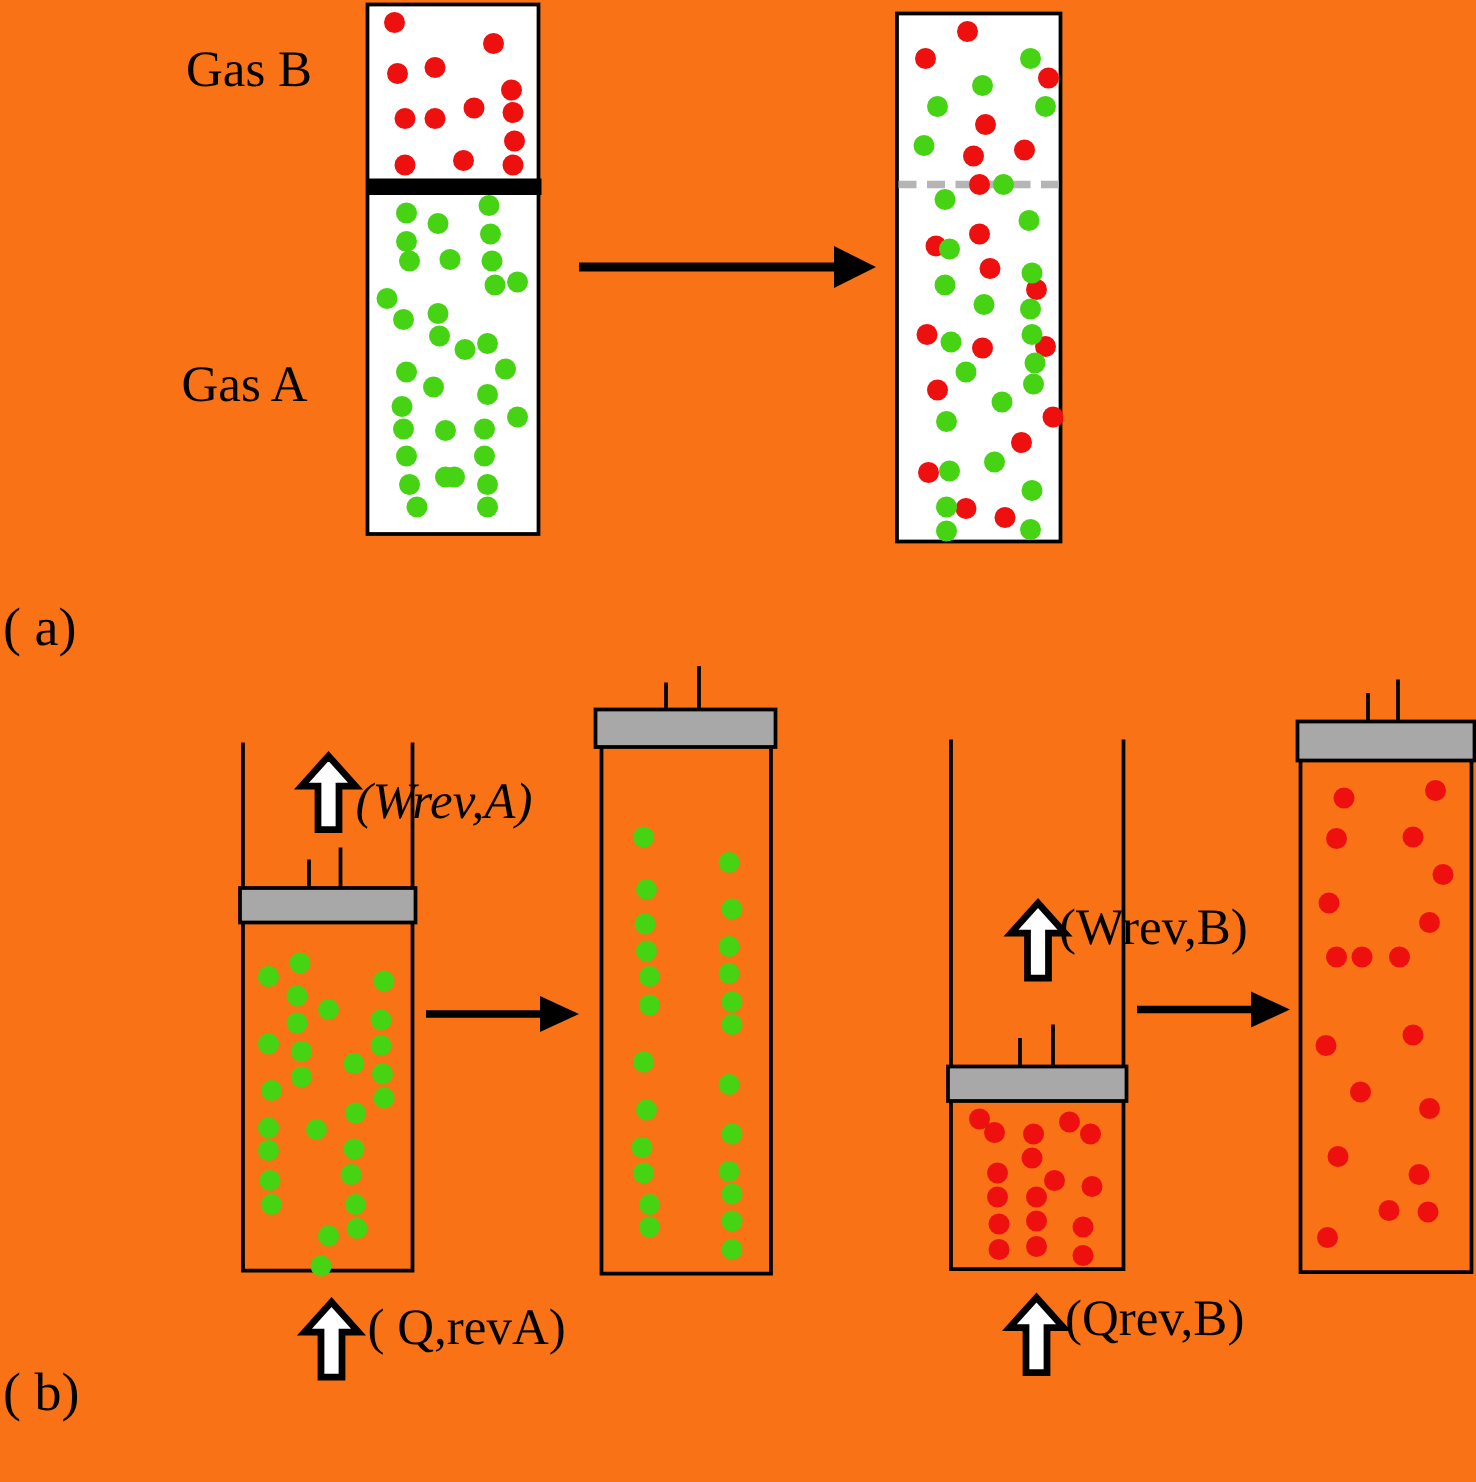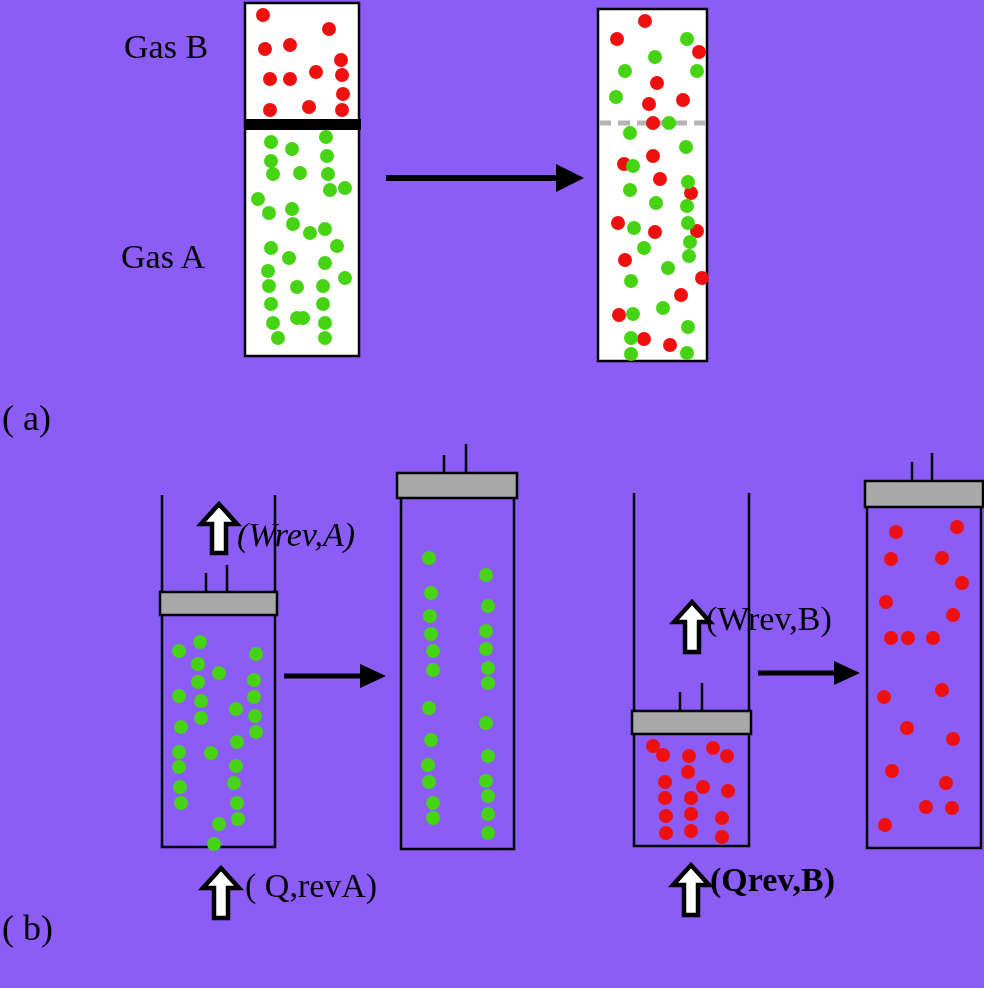--- a/index.html
+++ b/index.html
@@ -1,39 +1,39 @@
 <!DOCTYPE html>
 <html style="--gas-a: #46d313; --gas-b: #ee0f0f; --piston: #a8a8a8; --separator: #000000; --dashed-line: #b5b5b5;"><head>
 <meta charset="utf-8">
 <style>
   html, body { margin: 0; padding: 0; background: #ffffff; }
   #canvas {
     position: relative;
     width: 984px;
     height: 988px;
-    background: #8b5cf6;
+    background: #f97316;
     font-family: "Liberation Serif", "DejaVu Serif", serif;
     overflow: hidden;
   }
   #shapes { position: absolute; left: 0; top: 0; }
   .label {
     position: absolute;
     color: #000000;
     font-size: 34px;
     line-height: 1.1;
     white-space: nowrap;
   }
   .lbl-gas-b   { left: 124px; top: 28px; }
   .lbl-mixture { left: 438px; top: 36px; }
   .lbl-gas-a   { left: 121px; top: 238px; }
   .lbl-panel-a { left: 2px;   top: 399px; font-size: 36px; }
   .lbl-work-a  { left: 237px; top: 516px; font-style: italic; }
   .lbl-heat-a  { left: 245px; top: 867px; }
   .lbl-work-b  { left: 706px; top: 600px; }
-  .lbl-heat-b  { left: 710px; top: 861px; font-weight: bold; }
+  .lbl-heat-b  { left: 710px; top: 861px; }
   .lbl-panel-b { left: 2px;   top: 909px; font-size: 36px; }
 
   .container-outline { fill: #ffffff; stroke: #000000; stroke-width: 2.5; }
   .cyl-walls { fill: none; stroke: #000000; stroke-width: 2.5; }
   .piston { fill: var(--piston, #a8a8a8); stroke: #000000; stroke-width: 2.5; }
   .piston-rod { stroke: #000000; stroke-width: 2.5; }
   .solid-arrow-line { stroke: #000000; stroke-width: 6; }
   .solid-arrow-line-thin { stroke: #000000; stroke-width: 5; }
   .solid-arrow-head { fill: #000000; }
   .block-arrow { fill: #ffffff; stroke: #000000; stroke-width: 4.5; stroke-linejoin: miter; }

